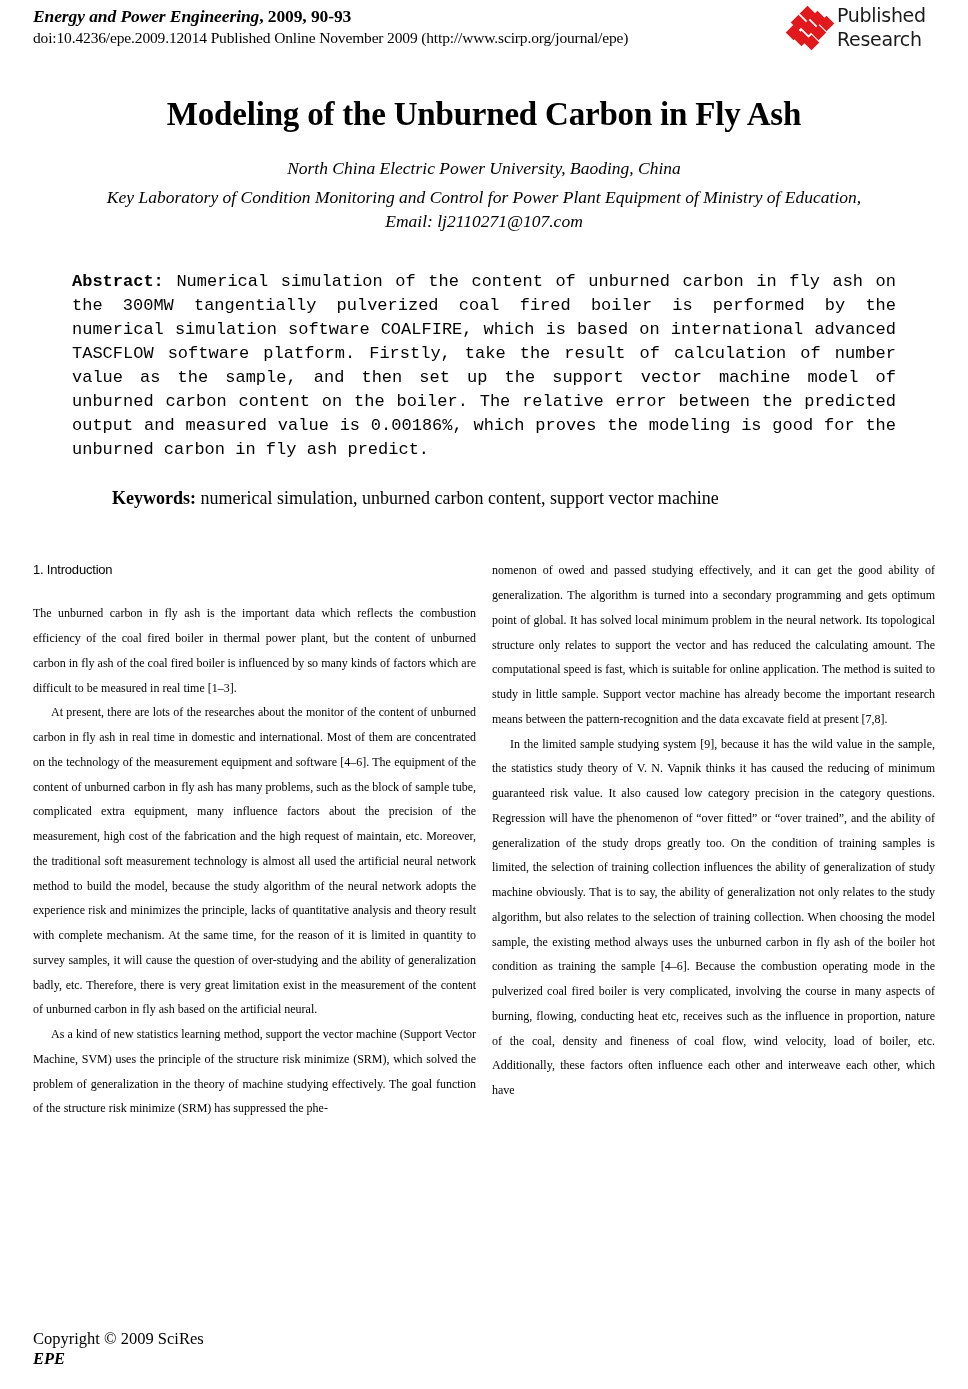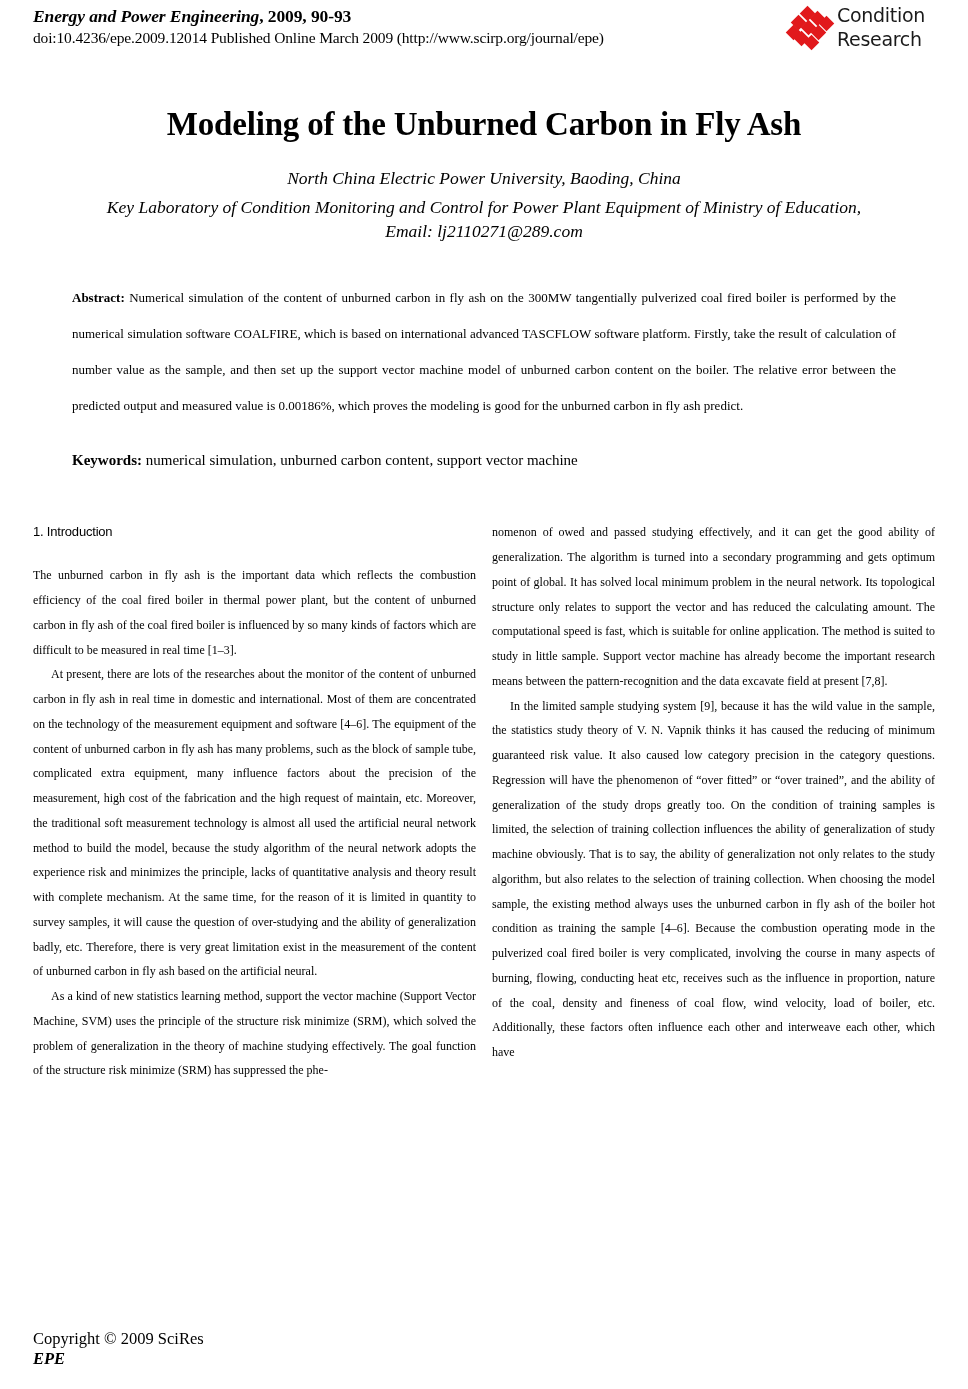--- a/index.html
+++ b/index.html
@@ -22,21 +22,21 @@
     width: 968px;
     height: 1389px;
     box-sizing: border-box;
     padding: 0 33px;
   }
 
   
   .header {
     position: relative;
     height: 62px;
-    padding-top: 16px;
+    padding-top: 6px;
   }
   .header-left {
     position: absolute;
     left: 0;
     top: 5px;
     width: 780px;
   }
   .journal-line {
     font-size: 17.5px;
     line-height: 22px;
@@ -118,34 +118,36 @@
     line-height: 24.5px;
   }
 
   
   .abs-wrap {
     margin: 0 8px;
     padding: 0 31px;
     margin-top: 36px;
   }
   .abstract {
-    font-size: 13px;
-    line-height: 36px;
+    font-size: 17px;
+    line-height: 24px;
     text-align: justify;
     text-justify: inter-word;
+    font-family: Liberation Mono, monospace;
   }
   .abstract .lead,
   .keywords .lead {
     font-weight: bold;
   }
   .keywords {
-    font-size: 15px;
+    font-size: 18px;
     line-height: 24.7px;
     text-align: justify;
     margin-top: 24px;
+    margin-left: 40px;
   }
 
   
   .body-cols {
     display: flex;
     margin-top: 48px;
     height: 800px;
   }
   .col {
     width: 443px;
@@ -191,45 +193,45 @@
   .footer .jrnl { font-style: italic; font-weight: bold; }
 </style>
 </head>
 <body>
 
 <div class="page">
 
   <div class="header">
     <div class="header-left">
       <div class="journal-line"><span class="journal-name">Energy and Power Engineering</span><span class="journal-vol">, 2009, 90-93</span></div>
-      <div class="doi-line">doi:10.4236/epe.2009.12014 Published Online March 2009 (http://www.scirp.org/journal/epe)</div>
+      <div class="doi-line">doi:10.4236/epe.2009.12014 Published Online November 2009 (http://www.scirp.org/journal/epe)</div>
     </div>
     <div class="logo">
       <div class="logo-mark">
         <i style="left:14px;  top:0px;"></i>
         <i style="left:24px;  top:5px;"></i>
         <i style="left:33px;  top:10px;"></i>
         <i style="left:5px;   top:9px;"></i>
         <i style="left:15px;  top:14px;"></i>
         <i style="left:25px;  top:19px;"></i>
         <i style="left:0px;   top:19px;"></i>
         <i style="left:8px;   top:25px;"></i>
         <i style="left:18px;  top:29px;"></i>
       </div>
       <div class="logo-text">
-        <div>Condition</div>
+        <div>Published</div>
         <div>Research</div>
       </div>
     </div>
   </div>
 
   <h1 class="title">Modeling of the Unburned Carbon in Fly Ash</h1>
   <div class="affil">North China Electric Power University, Baoding, China</div>
   <div class="affil">Key Laboratory of Condition Monitoring and Control for Power Plant Equipment of Ministry of Education,</div>
-  <div class="email">Email: lj2110271@289.com</div>
+  <div class="email">Email: lj2110271@107.com</div>
 
   <div class="abs-wrap">
     <div class="abstract"><span class="lead">Abstract:</span><span> Numerical simulation of the content of unburned carbon in fly ash on the 300MW tangentially pulverized coal fired boiler is performed by the numerical simulation software COALFIRE, which is based on international advanced TASCFLOW software platform. Firstly, take the result of calculation of number value as the sample, and then set up the support vector machine model of unburned carbon content on the boiler. The relative error between the predicted output and measured value is 0.00186%, which proves the modeling is good for the unburned carbon in fly ash predict.</span></div>
     <div class="keywords"><span class="lead">Keywords:</span><span> numerical simulation, unburned carbon content, support vector machine</span></div>
   </div>
 
   <div class="body-cols">
     <div class="col">
       <h2 class="section-head">1. Introduction</h2>
       <p class="para">The unburned carbon in fly ash is the important data which reflects the combustion efficiency of the coal fired boiler in thermal power plant, but the content of unburned carbon in fly ash of the coal fired boiler is influenced by so many kinds of factors which are difficult to be measured in real time [1–3].</p>

